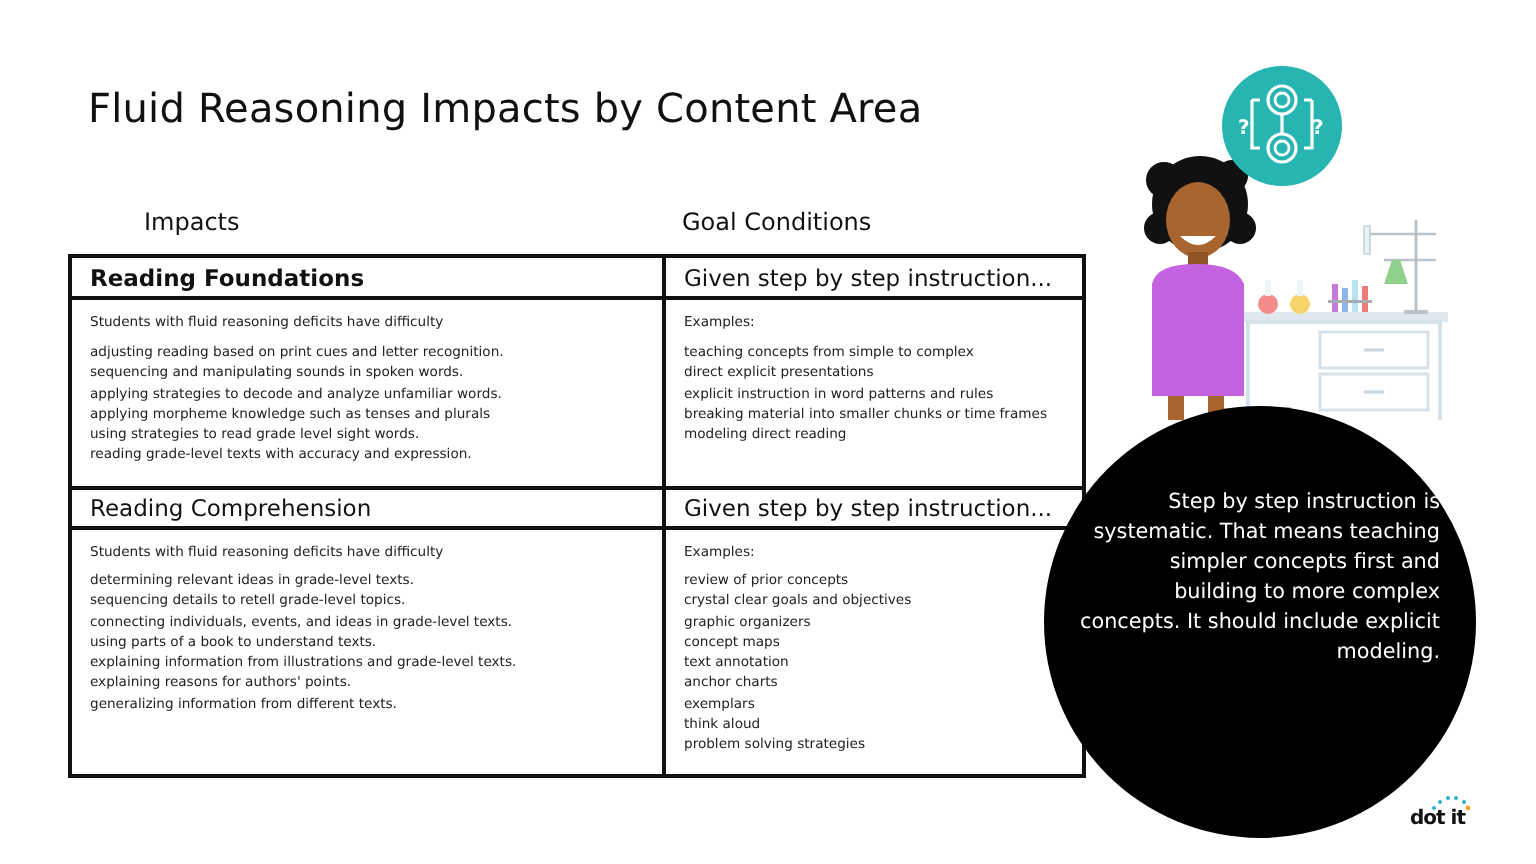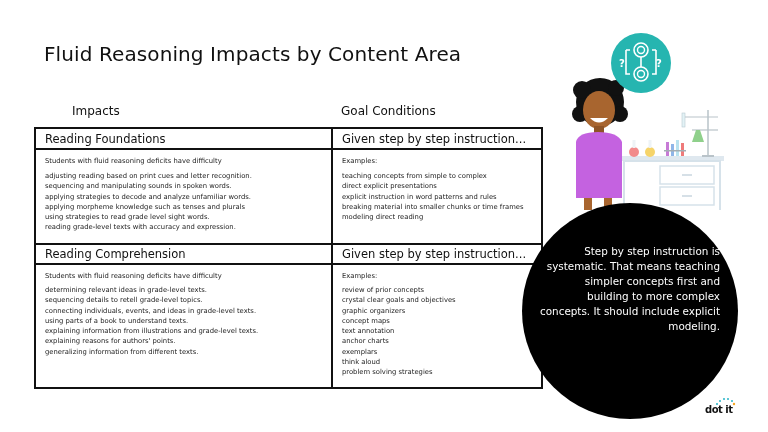--- a/index.html
+++ b/index.html
@@ -35,21 +35,21 @@
 
 <div class="col-head left">Impacts</div>
 <div class="col-head right">Goal Conditions</div>
 
 <div class="table">
   <div class="vline"></div>
   <div class="hline" style="top:19px;"></div>
   <div class="hline" style="top:114px;"></div>
   <div class="hline" style="top:134px;"></div>
 
-  <div class="sec-head" style="left:9px; top:3px;">Reading Foundations</div>
+  <div class="sec-head" style="left:9px; top:3px;font-weight:bold;">Reading Foundations</div>
   <div class="sec-head" style="left:306px; top:3px;">Given step by step instruction...</div>
 
   <div class="body-lead" style="left:9px; top:28px;">Students with fluid reasoning deficits have difficulty</div>
   <ul class="body-list" style="left:9px; top:42px;">
     <li>adjusting reading based on print cues and letter recognition.</li>
     <li>sequencing and manipulating sounds in spoken words.</li>
     <li>applying strategies to decode and analyze unfamiliar words.</li>
     <li>applying morpheme knowledge such as tenses and plurals</li>
     <li>using strategies to read grade level sight words.</li>
     <li>reading grade-level texts with accuracy and expression.</li>

